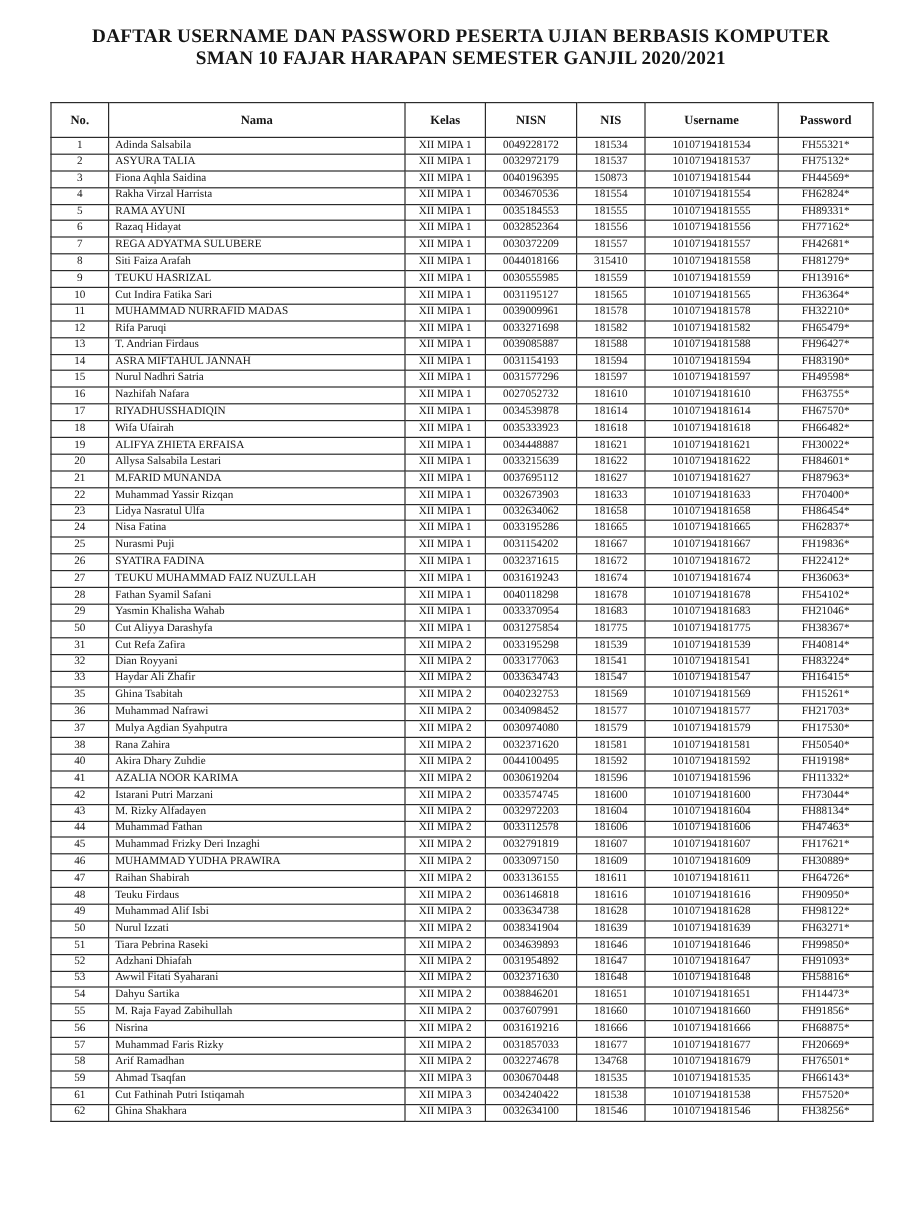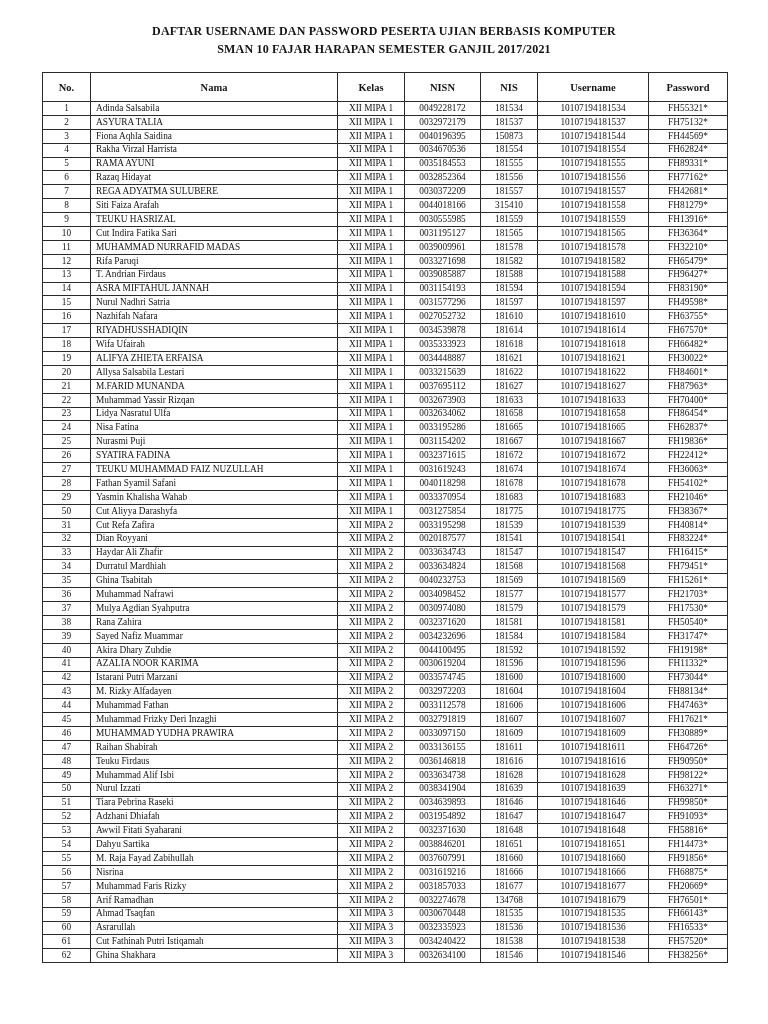--- a/index.html
+++ b/index.html
@@ -10,28 +10,28 @@
     color: #151515;
   }
   .doc-title {
     position: absolute;
     top: 22px;
     left: 0;
     width: 100%;
     text-align: center;
   }
   .doc-title .line {
-    font-size: 12px;
+    font-size: 16px;
     font-weight: bold;
     line-height: 18px;
     letter-spacing: 0.2px;
   }
   table.roster {
     position: absolute;
-    top: 72px;
+    top: 85px;
     left: 42px;
     width: 685px;
     border-collapse: collapse;
     table-layout: fixed;
   }
   table.roster th, table.roster td {
     border: 1px solid #2b2b2b;
     overflow: hidden;
     white-space: nowrap;
   }
@@ -60,21 +60,21 @@
   col.w-nisn { width: 76px; }
   col.w-nis { width: 57px; }
   col.w-username { width: 111px; }
   col.w-password { width: 79px; }
 </style>
 </head>
 <body>
 
 <div class="doc-title">
   <div class="line">DAFTAR USERNAME DAN PASSWORD PESERTA UJIAN BERBASIS KOMPUTER</div>
-  <div class="line">SMAN 10 FAJAR HARAPAN SEMESTER GANJIL 2017/2021</div>
+  <div class="line">SMAN 10 FAJAR HARAPAN SEMESTER GANJIL 2020/2021</div>
 </div>
 
 <table class="roster">
   <colgroup>
     <col class="w-no">
       <col class="w-nama">
       <col class="w-kelas">
       <col class="w-nisn">
     <col class="w-nis">
       <col class="w-username">
@@ -368,44 +368,35 @@
         <td class="col-kelas">XII MIPA 2</td>
         <td class="col-nisn">0033195298</td>
         <td class="col-nis">181539</td>
         <td class="col-username">10107194181539</td>
         <td class="col-password">FH40814*</td>
       </tr>
       <tr>
         <td class="col-no">32</td>
         <td class="col-nama">Dian Royyani</td>
         <td class="col-kelas">XII MIPA 2</td>
-        <td class="col-nisn">0020187577</td>
+        <td class="col-nisn">0033177063</td>
         <td class="col-nis">181541</td>
         <td class="col-username">10107194181541</td>
         <td class="col-password">FH83224*</td>
       </tr>
       <tr>
         <td class="col-no">33</td>
         <td class="col-nama">Haydar Ali Zhafir</td>
         <td class="col-kelas">XII MIPA 2</td>
         <td class="col-nisn">0033634743</td>
         <td class="col-nis">181547</td>
         <td class="col-username">10107194181547</td>
         <td class="col-password">FH16415*</td>
       </tr>
       <tr>
-        <td class="col-no">34</td>
-        <td class="col-nama">Durratul Mardhiah</td>
-        <td class="col-kelas">XII MIPA 2</td>
-        <td class="col-nisn">0033634824</td>
-        <td class="col-nis">181568</td>
-        <td class="col-username">10107194181568</td>
-        <td class="col-password">FH79451*</td>
-      </tr>
-      <tr>
         <td class="col-no">35</td>
         <td class="col-nama">Ghina Tsabitah</td>
         <td class="col-kelas">XII MIPA 2</td>
         <td class="col-nisn">0040232753</td>
         <td class="col-nis">181569</td>
         <td class="col-username">10107194181569</td>
         <td class="col-password">FH15261*</td>
       </tr>
       <tr>
         <td class="col-no">36</td>
@@ -426,29 +417,20 @@
         <td class="col-password">FH17530*</td>
       </tr>
       <tr>
         <td class="col-no">38</td>
         <td class="col-nama">Rana Zahira</td>
         <td class="col-kelas">XII MIPA 2</td>
         <td class="col-nisn">0032371620</td>
         <td class="col-nis">181581</td>
         <td class="col-username">10107194181581</td>
         <td class="col-password">FH50540*</td>
-      </tr>
-      <tr>
-        <td class="col-no">39</td>
-        <td class="col-nama">Sayed Nafiz Muammar</td>
-        <td class="col-kelas">XII MIPA 2</td>
-        <td class="col-nisn">0034232696</td>
-        <td class="col-nis">181584</td>
-        <td class="col-username">10107194181584</td>
-        <td class="col-password">FH31747*</td>
       </tr>
       <tr>
         <td class="col-no">40</td>
         <td class="col-nama">Akira Dhary Zuhdie</td>
         <td class="col-kelas">XII MIPA 2</td>
         <td class="col-nisn">0044100495</td>
         <td class="col-nis">181592</td>
         <td class="col-username">10107194181592</td>
         <td class="col-password">FH19198*</td>
       </tr>
@@ -617,29 +599,20 @@
       <tr>
         <td class="col-no">59</td>
         <td class="col-nama">Ahmad Tsaqfan</td>
         <td class="col-kelas">XII MIPA 3</td>
         <td class="col-nisn">0030670448</td>
         <td class="col-nis">181535</td>
         <td class="col-username">10107194181535</td>
         <td class="col-password">FH66143*</td>
       </tr>
       <tr>
-        <td class="col-no">60</td>
-        <td class="col-nama">Asrarullah</td>
-        <td class="col-kelas">XII MIPA 3</td>
-        <td class="col-nisn">0032335923</td>
-        <td class="col-nis">181536</td>
-        <td class="col-username">10107194181536</td>
-        <td class="col-password">FH16533*</td>
-      </tr>
-      <tr>
         <td class="col-no">61</td>
         <td class="col-nama">Cut Fathinah Putri Istiqamah</td>
         <td class="col-kelas">XII MIPA 3</td>
         <td class="col-nisn">0034240422</td>
         <td class="col-nis">181538</td>
         <td class="col-username">10107194181538</td>
         <td class="col-password">FH57520*</td>
       </tr>
       <tr>
         <td class="col-no">62</td>

